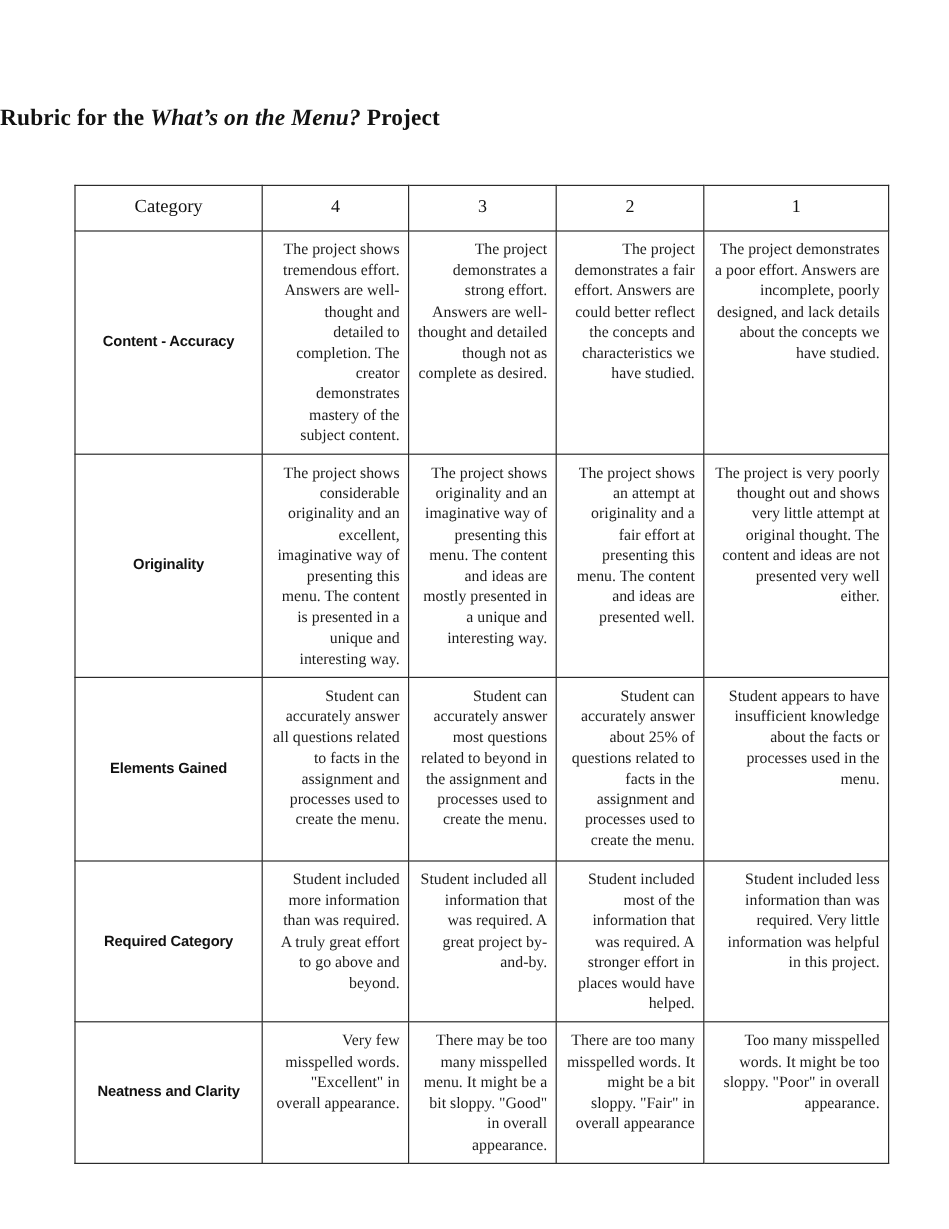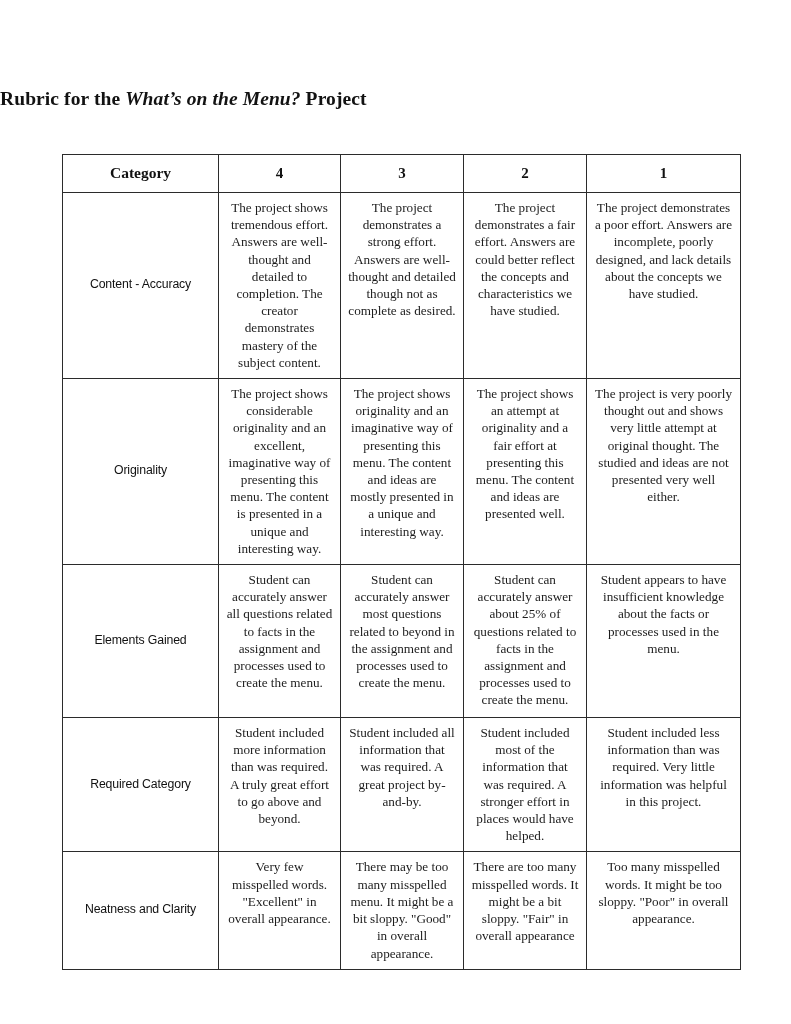--- a/index.html
+++ b/index.html
@@ -64,47 +64,47 @@
   col.c-3   { width: 123px; }
   col.c-2   { width: 123px; }
   col.c-1   { width: 154px; }
 
   
   .hdr td {
     height: 26px;
     vertical-align: middle;
     text-align: center;
     font-family: "Liberation Serif", serif;
-    font-weight: bold;
+    font-weight: normal;
     font-size: 15px;
     padding-top: 5px;
     padding-bottom: 6px;
     color: #111;
   }
   .hdr td.hdr-cat { font-size: 15.5px; }
 
   
   td.cat-cell {
     vertical-align: middle;
     text-align: center;
     font-family: "Liberation Sans", sans-serif;
-    font-weight: normal;
+    font-weight: bold;
     font-size: 12.3px;
     letter-spacing: -0.15px;
     color: #111;
     line-height: 1.25;
   }
 
   
   td.desc {
     font-family: "Liberation Serif", serif;
     font-size: 13.2px;
     line-height: 17.2px;
     color: #1c1c1c;
-    text-align: center;
+    text-align: right;
   }
   td.desc.center { }
 
   
   tr.r-content td { height: 128px; }
   tr.r-original td { height: 166px; }
   tr.r-knowledge td { height: 139px; }
   tr.r-required td { height: 97px; }
   tr.r-neatness td { height: 88px; }
 </style>
@@ -138,21 +138,21 @@
           <td class="desc center">The project shows tremendous effort. Answers are well-thought and detailed to completion. The creator demonstrates mastery of the subject content.</td>
           <td class="desc center">The project demonstrates a strong effort. Answers are well-thought and detailed though not as complete as desired.</td>
           <td class="desc center">The project demonstrates a fair effort.  Answers are could better reflect the concepts and characteristics we have studied.</td>
           <td class="desc center">The project demonstrates a poor effort.  Answers are incomplete, poorly designed, and lack details about the concepts we have studied.</td>
         </tr>
         <tr class="r-original">
           <td class="cat-cell">Originality</td>
           <td class="desc">The project shows considerable originality and an excellent, imaginative way of presenting this menu. The content is presented in a unique and interesting way.</td>
           <td class="desc">The project shows originality and an imaginative way of presenting this menu. The content and ideas are mostly presented in a unique and interesting way.</td>
           <td class="desc">The project shows an attempt at originality and a fair effort at presenting this menu. The content and ideas are presented well.</td>
-          <td class="desc">The project is very poorly thought out and shows very little attempt at original thought.  The studied and ideas are not presented very well either.</td>
+          <td class="desc">The project is very poorly thought out and shows very little attempt at original thought.  The content and ideas are not presented very well either.</td>
         </tr>
         <tr class="r-knowledge">
           <td class="cat-cell">Elements Gained</td>
           <td class="desc">Student can accurately answer all questions related to facts in the assignment and processes used to create the menu.</td>
           <td class="desc">Student can accurately answer most questions related to beyond in the assignment and processes used to create the menu.</td>
           <td class="desc">Student can accurately answer about 25% of questions related to facts in the assignment and processes used to create the menu.</td>
           <td class="desc">Student appears to have insufficient knowledge about the facts or processes used in the menu.</td>
         </tr>
         <tr class="r-required">
           <td class="cat-cell">Required Category</td>

